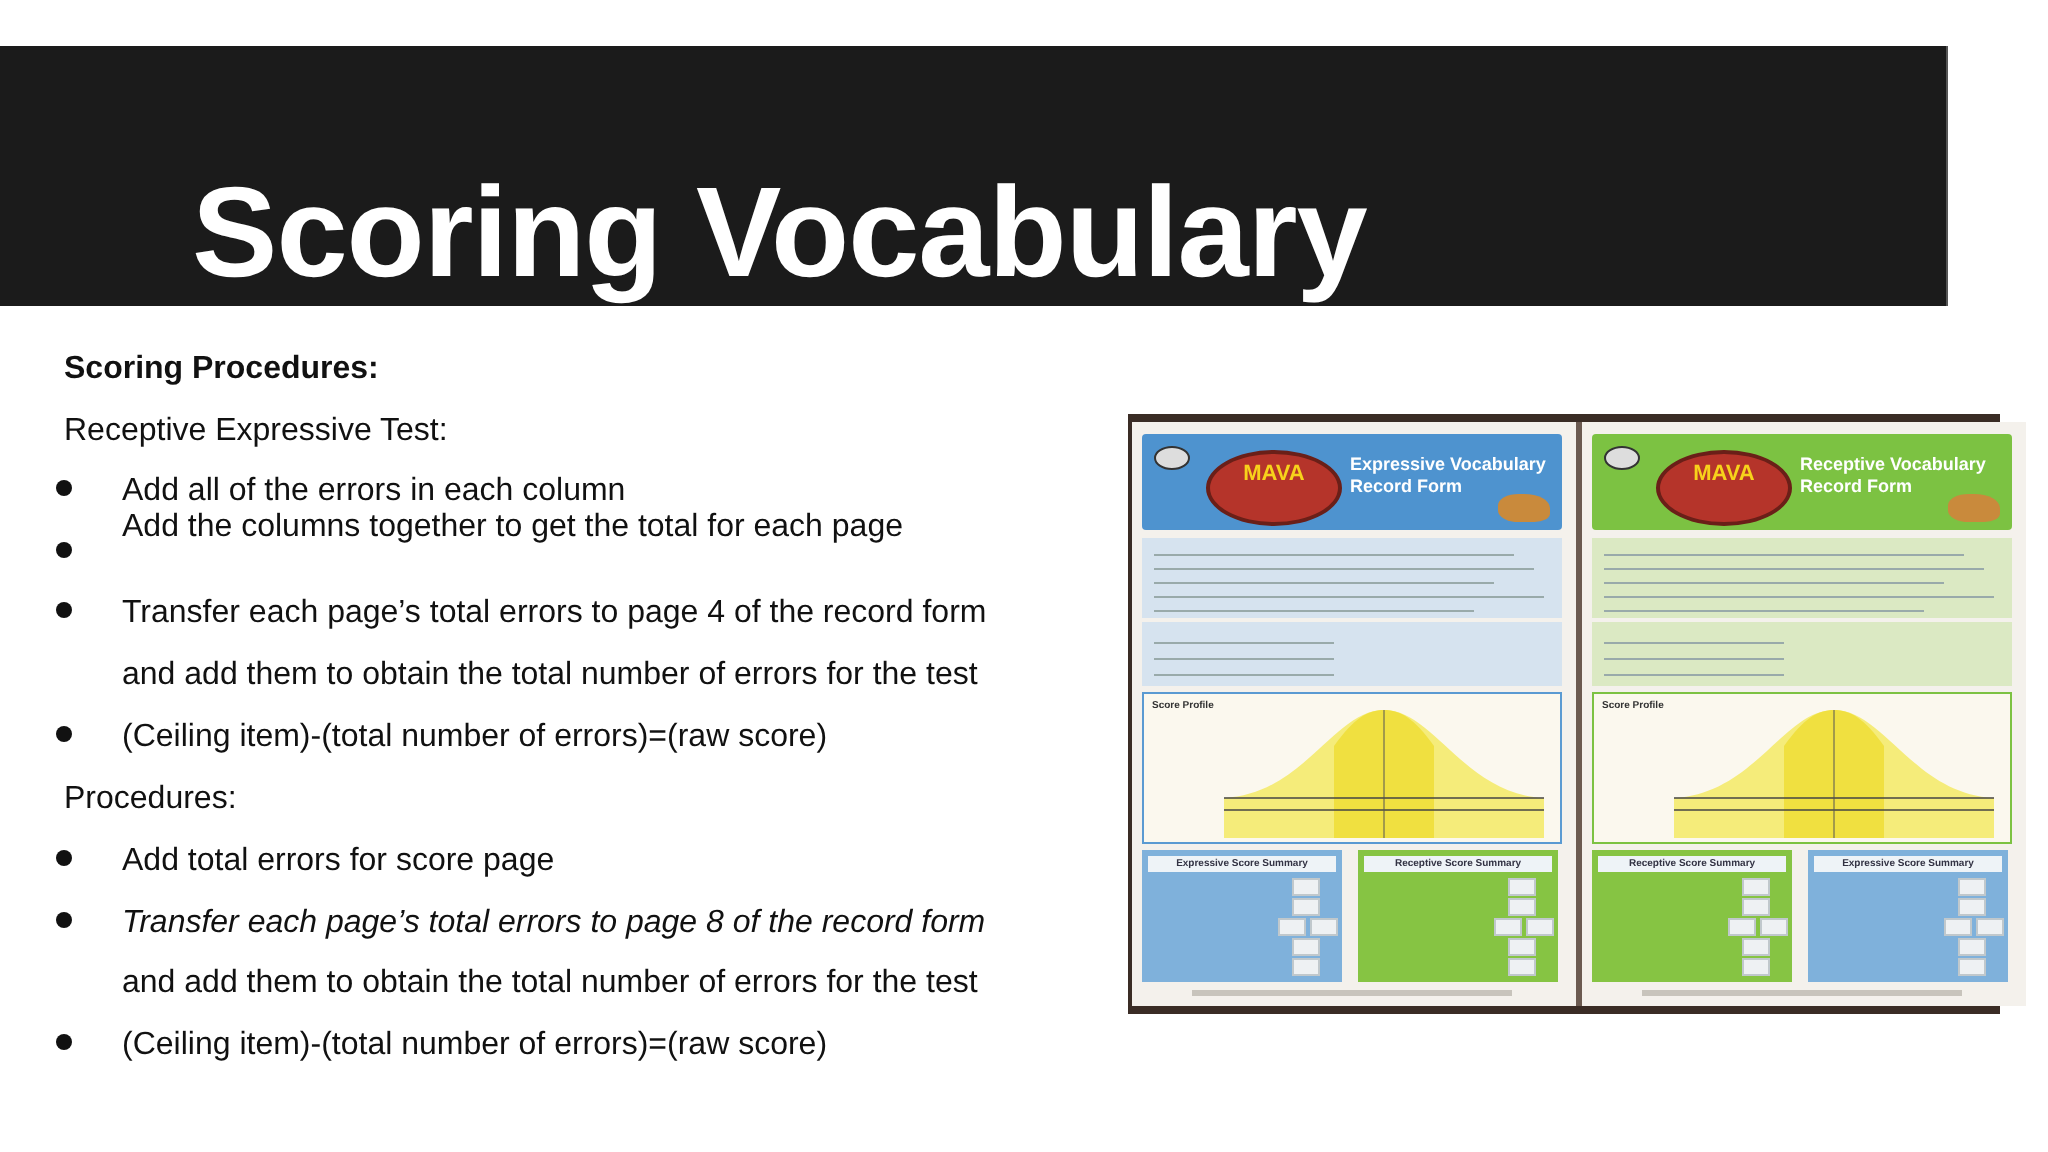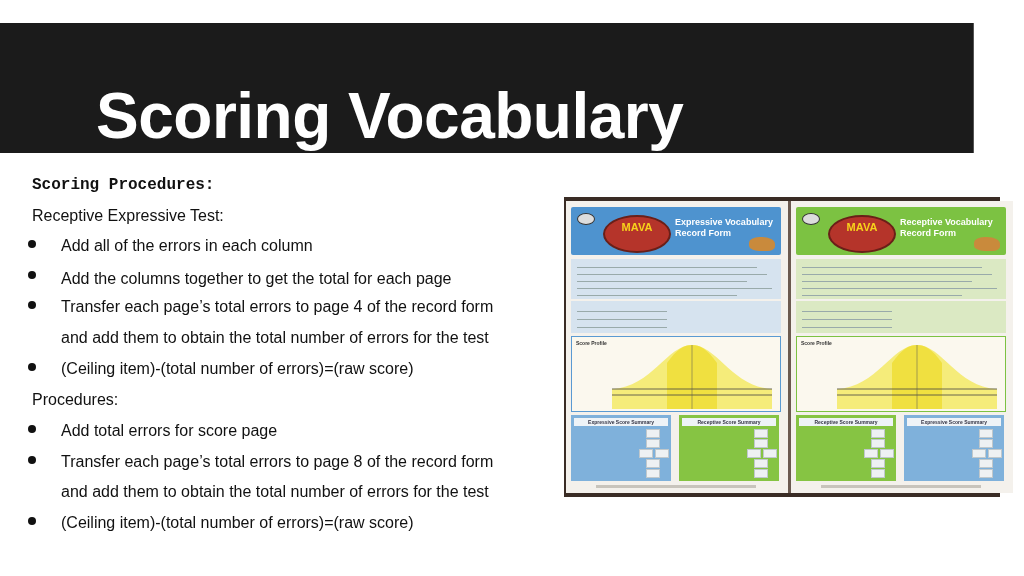--- a/index.html
+++ b/index.html
@@ -7,21 +7,21 @@
   .title-bar { position:absolute; left:0; top:23px; width:973px; height:130px; background:#1b1b1b; border-right:1px solid #555; }
   .title { position:absolute; left:96px; top:78px; font-size:64px; font-weight:bold; color:#ffffff; letter-spacing:-0.5px; line-height:76px; white-space:nowrap; }
   .content { position:absolute; left:0; top:172px; width:560px; color:#111; font-size:16px; }
   .line { position:absolute; white-space:nowrap; }
   .heading { left:32px; font-weight:bold; }
   .sub { left:32px; }
   .bullet { position:absolute; left:28px; width:8px; height:8px; border-radius:50%; background:#111; }
   .btext { left:61px;text-align:center; }
 
   
-  .photo { position:absolute; left:564px; top:197px; width:436px; height:300px; background:#3a2c25; }
+  .photo { position:absolute; left:564px; top:207px; width:436px; height:300px; background:#3a2c25; }
   .page { position:absolute; top:4px; height:292px; background:#f4f1ec; }
   .page.left { left:2px; width:222px; }
   .page.right { left:227px; width:222px; }
   .banner { position:absolute; left:5px; top:6px; width:210px; height:48px; border-radius:2px; }
   .banner.blue { background:#4e93cf; }
   .banner.green { background:#7cc242; }
   .mava { position:absolute; left:32px; top:8px; width:64px; height:34px; border-radius:50%; background:#b5342a; border:2px solid #6a1f18; }
   .mava span { position:absolute; left:0; right:0; top:4px; text-align:center; color:#f7d21b; font-weight:bold; font-size:11px; }
   .logo-oval { position:absolute; left:6px; top:6px; width:16px; height:10px; border-radius:50%; background:#ddd; border:1px solid #333; }
   .btitle { position:absolute; left:104px; top:10px; color:#fff; font-weight:bold; font-size:9px; line-height:11px; width:100px; }
@@ -46,39 +46,39 @@
   .footer-txt { position:absolute; left:30px; top:284px; width:160px; height:3px; background:#c8c4bc; }
   .spine { position:absolute; left:224px; top:4px; width:3px; height:292px; background:#6b5a50; }
 </style>
 </head>
 <body>
 
 <div class="title-bar"></div>
 <div class="title">Scoring Vocabulary</div>
 
 <div class="content">
-  <div class="line heading" style="top:4px;font-family:Liberation Mono, monospace;">Scoring Procedures:</div>
+  <div class="line heading" style="top:4px;">Scoring Procedures:</div>
   <div class="line sub" style="top:35px;">Receptive Expressive Test:</div>
 
   <div class="bullet" style="top:68px;"></div>
   <div class="line btext" style="top:65px;">Add all of the errors in each column</div>
   <div class="bullet" style="top:99px;"></div>
-  <div class="line btext" style="top:98px;">Add the columns together to get the total for each page</div>
+  <div class="line btext" style="top:83px;">Add the columns together to get the total for each page</div>
   <div class="bullet" style="top:129px;"></div>
   <div class="line btext" style="top:126px;">Transfer each page’s total errors to page 4 of the record form</div>
   <div class="line btext" style="top:157px;">and add them to obtain the total number of errors for the test</div>
   <div class="bullet" style="top:191px;"></div>
   <div class="line btext" style="top:188px;">(Ceiling item)-(total number of errors)=(raw score)</div>
 
   <div class="line sub" style="top:219px;">Procedures:</div>
 
   <div class="bullet" style="top:253px;"></div>
   <div class="line btext" style="top:250px;">Add total errors for score page</div>
   <div class="bullet" style="top:284px;"></div>
-  <div class="line btext" style="top:281px;">Transfer each page’s total errors to page 8 of the record form</div>
+  <div class="line btext" style="top:281px;font-style:italic;">Transfer each page’s total errors to page 8 of the record form</div>
   <div class="line btext" style="top:311px;">and add them to obtain the total number of errors for the test</div>
   <div class="bullet" style="top:345px;"></div>
   <div class="line btext" style="top:342px;">(Ceiling item)-(total number of errors)=(raw score)</div>
 </div>
 
 <div class="photo">
 
   <div class="page left">
     <div class="banner blue">
       <div class="logo-oval"></div>

